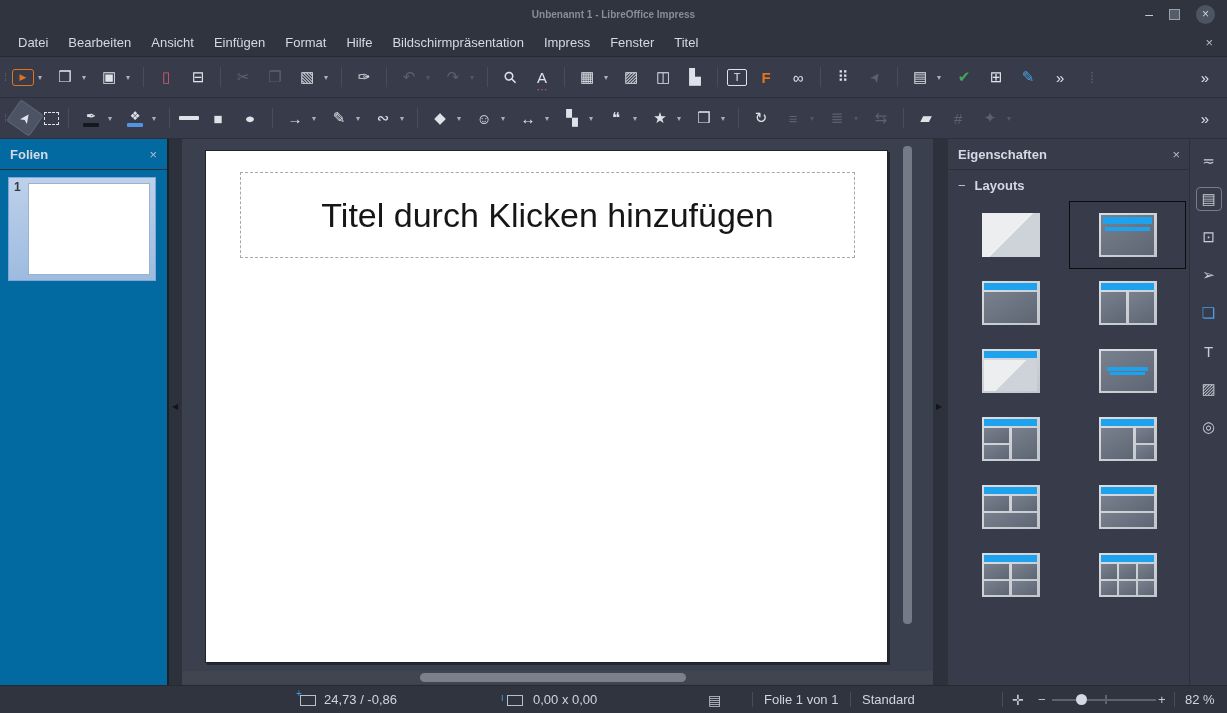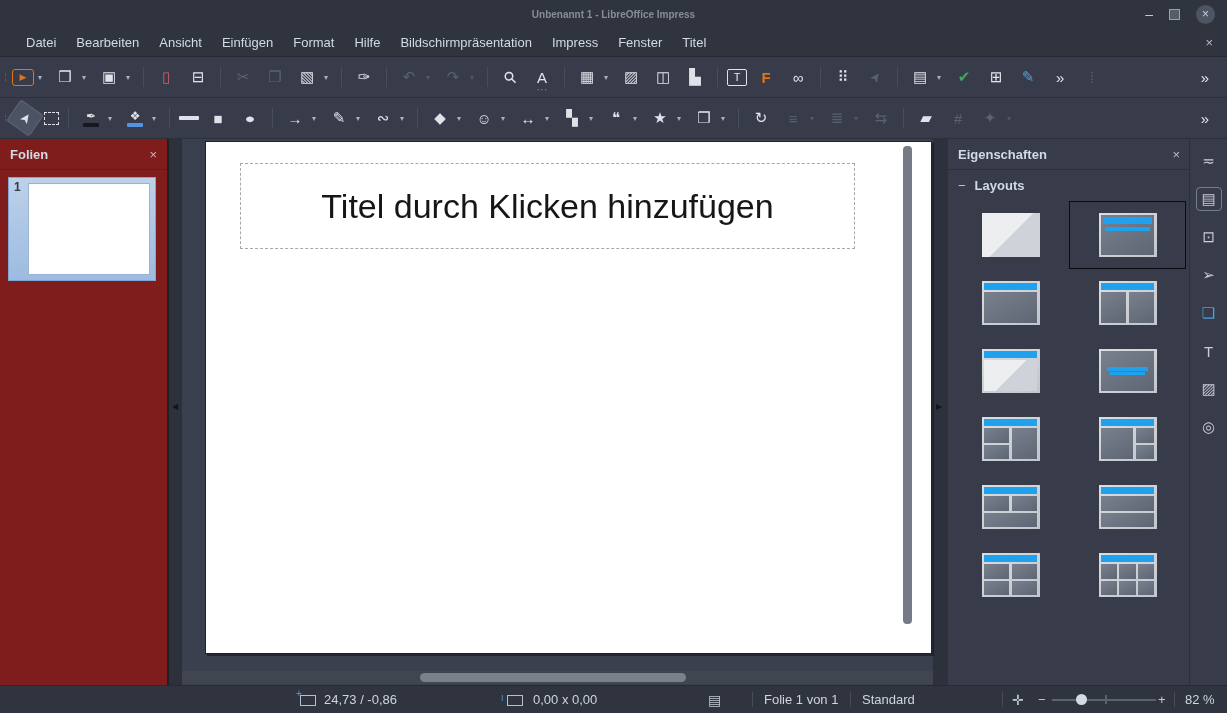--- a/index.html
+++ b/index.html
@@ -10,21 +10,21 @@
     -webkit-font-smoothing:antialiased;
   }
   
   .titlebar{height:28px;background:#2f343f;display:flex;align-items:center;justify-content:center;position:relative;}
   .titlebar .title{color:#878d99;font-weight:700;font-size:10px;}
   .win-controls{position:absolute;right:12px;top:0;height:28px;display:flex;align-items:center;gap:16px;}
   .wc-min{color:#c3c9d4;font-size:14px;line-height:10px;}
   .wc-max{width:9px;height:9px;border:1.5px solid #9aa0ac;background:#555c6a;}
   .wc-close{width:19px;height:19px;border-radius:50%;background:#4d5462;color:#c9cfda;display:flex;align-items:center;justify-content:center;font-size:12px;}
   
-  .menubar{height:28px;background:#2f343f;border-bottom:1px solid #262a33;display:flex;align-items:center;padding-left:16px;}
+  .menubar{height:28px;background:#2f343f;border-bottom:1px solid #262a33;display:flex;align-items:center;padding-left:8px;}
   .menu-item{padding:4px 10px;color:#d3dae3;font-size:13px;}
   .menu-close{margin-left:auto;padding-right:14px;color:#b6bcc8;font-size:13px;}
   
   .toolbar{height:40px;background:#383c4a;border-bottom:1px solid #2c303b;display:flex;align-items:center;padding:0 6px 0 4px;}
   .tb-grip{color:#565d6b;font-size:11px;margin:0 4px 0 0;letter-spacing:-2px;}
   .tb-btn{min-width:24px;height:26px;display:inline-flex;align-items:center;justify-content:center;color:#dfe3e9;font-size:15px;margin:0 3px;position:relative;border:1px solid transparent;border-radius:3px;}
   .tb-btn.disabled{color:#5b6170;}
   .tb-btn.active{background:#4c5363;border-color:#5e6677;}
   .tb-caret{min-width:10px;font-size:8px;color:#a9b0bc;margin-left:-3px;}
   .tb-caret.disabled{color:#515765;}
@@ -36,34 +36,34 @@
   .tb-btn.magnifier{transform:rotate(-45deg);font-size:16px;}
   .tb-btn.cursor{transform:rotate(-55deg);font-size:13px;}
   .tb-btn.wide{transform:scaleX(1.4);font-size:13px;}
   .tb-btn.dashed-box{width:13px;min-width:13px;height:11px;border:1px dashed #dfe3e9;border-radius:0;}
   .tb-btn.line-icon{width:18px;min-width:18px;height:2px;background:#dfe3e9;border-radius:1px;}
   .tb-btn.spell::after{content:"⋯";color:#d65c5c;position:absolute;bottom:-6px;left:50%;transform:translateX(-50%);font-size:11px;}
   .tb-btn.color-btn{flex-direction:column;gap:1px;}
   .cbtn-glyph{font-size:12px;line-height:12px;}
   .cbtn-bar{width:16px;height:4px;border-radius:1px;display:block;}
   
-  .slides-panel{position:absolute;left:0;top:139px;width:167px;bottom:27px;background:#7f1d1d;}
+  .slides-panel{position:absolute;left:0;top:139px;width:167px;bottom:27px;background:#0369a1;}
   .panel-header{height:30px;display:flex;align-items:center;justify-content:space-between;padding:0 10px;font-weight:700;font-size:13px;color:#d3dae3;border-bottom:1px solid #2c303b;}
   .panel-close{color:#b6bcc8;font-weight:400;font-size:13px;}
   .slide-thumb{position:absolute;left:8px;top:38px;width:146px;height:102px;background:linear-gradient(180deg,#bdd1ea,#9dbbe0);border:1px solid #7fa8d8;}
   .thumb-num{position:absolute;left:5px;top:2px;font-size:12px;font-weight:700;color:#333b49;}
   .thumb-page{position:absolute;left:19px;top:5px;right:5px;bottom:5px;background:#ffffff;border:1px solid #9bb3d1;}
   
   .splitter{position:absolute;top:139px;bottom:27px;width:15px;background:#2d313c;}
   .splitter.left{left:167px;border-left:2px solid #1d2029;}
   .splitter.right{left:933px;}
   .split-handle{position:absolute;top:263px;left:3px;font-size:8px;color:#12151c;}
   
   .workspace{position:absolute;left:182px;top:139px;width:751px;bottom:27px;background:#3b404e;}
-  .slide{position:absolute;left:23px;top:2px;width:681px;height:511px;background:#ffffff;border:1px solid #20232b;box-shadow:2px 2px 0 rgba(16,18,24,.55);padding-left:44px;}
+  .slide{position:absolute;left:23px;top:11px;width:681px;height:511px;background:#ffffff;border:1px solid #20232b;box-shadow:2px 2px 0 rgba(16,18,24,.55);}
   .ph{position:absolute;border:1px dashed #a8a8a8;display:flex;align-items:center;justify-content:center;color:#161616;text-align:center;}
   .ph-title{left:34px;top:21px;width:613px;height:84px;font-size:34px;}
   .ph-body{left:34px;top:118px;width:613px;height:298px;font-size:24px;}
   .v-scroll{position:absolute;left:721px;top:7px;width:9px;height:478px;background:#747b86;border-radius:4px;}
   .h-track{position:absolute;left:182px;top:671px;width:751px;height:13px;background:#40454f;}
   .h-scroll{position:absolute;left:420px;top:673px;width:266px;height:9px;background:#7a818b;border-radius:5px;}
   
   .props-panel{position:absolute;left:948px;top:139px;width:242px;bottom:27px;background:#383c4a;}
   .section-header{display:flex;align-items:center;gap:9px;padding:8px 10px 2px 10px;font-weight:700;font-size:13px;color:#d3dae3;}
   .collapse{color:#c3c9d4;font-weight:400;}

